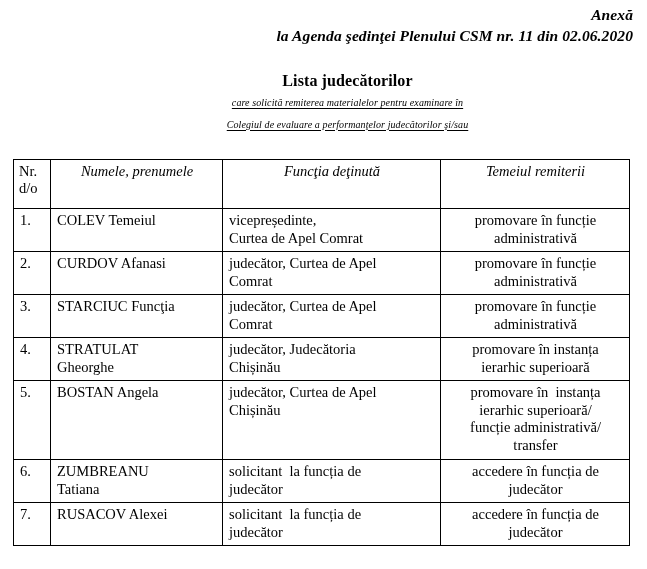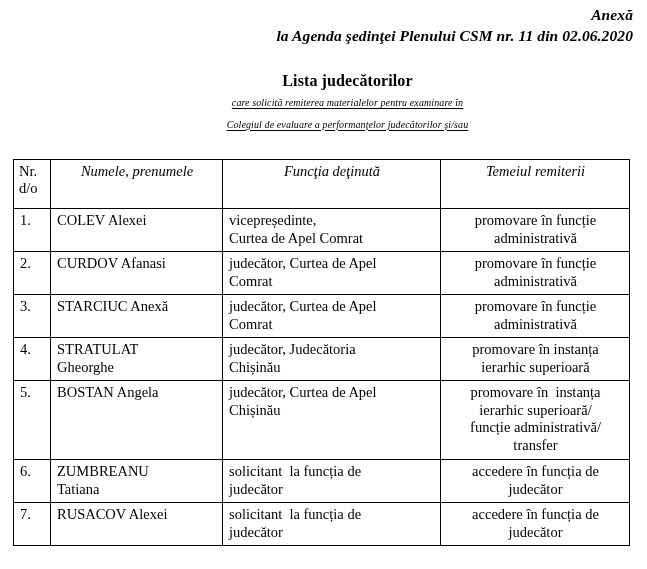--- a/index.html
+++ b/index.html
@@ -147,37 +147,37 @@
         <tr class="row-head">
           <th class="h-no"><span>Nr.</span><br><span>d/o</span></th>
           <th>Numele, prenumele</th>
           <th>Funcţia deţinută</th>
           <th>Temeiul remiterii</th>
         </tr>
       </thead>
       <tbody>
         <tr class="row-std">
           <td class="cell-no">1.</td>
-          <td class="cell-name nowrap-pre">COLEV Alexei</td>
+          <td class="cell-name nowrap-pre">COLEV Temeiul</td>
           <td class="cell-fn nowrap-pre">vicepreședinte,
 Curtea de Apel Comrat</td>
           <td class="cell-temei nowrap-pre">promovare în funcție
 administrativă</td>
         </tr>
         <tr class="row-std">
           <td class="cell-no">2.</td>
           <td class="cell-name nowrap-pre">CURDOV Afanasi</td>
           <td class="cell-fn nowrap-pre">judecător, Curtea de Apel
 Comrat</td>
           <td class="cell-temei nowrap-pre">promovare în funcție
 administrativă</td>
         </tr>
         <tr class="row-std">
           <td class="cell-no">3.</td>
-          <td class="cell-name nowrap-pre">STARCIUC Anexă</td>
+          <td class="cell-name nowrap-pre">STARCIUC Funcţia</td>
           <td class="cell-fn nowrap-pre">judecător, Curtea de Apel
 Comrat</td>
           <td class="cell-temei nowrap-pre">promovare în funcție
 administrativă</td>
         </tr>
         <tr class="row-std">
           <td class="cell-no">4.</td>
           <td class="cell-name nowrap-pre">STRATULAT
 Gheorghe</td>
           <td class="cell-fn nowrap-pre">judecător, Judecătoria

